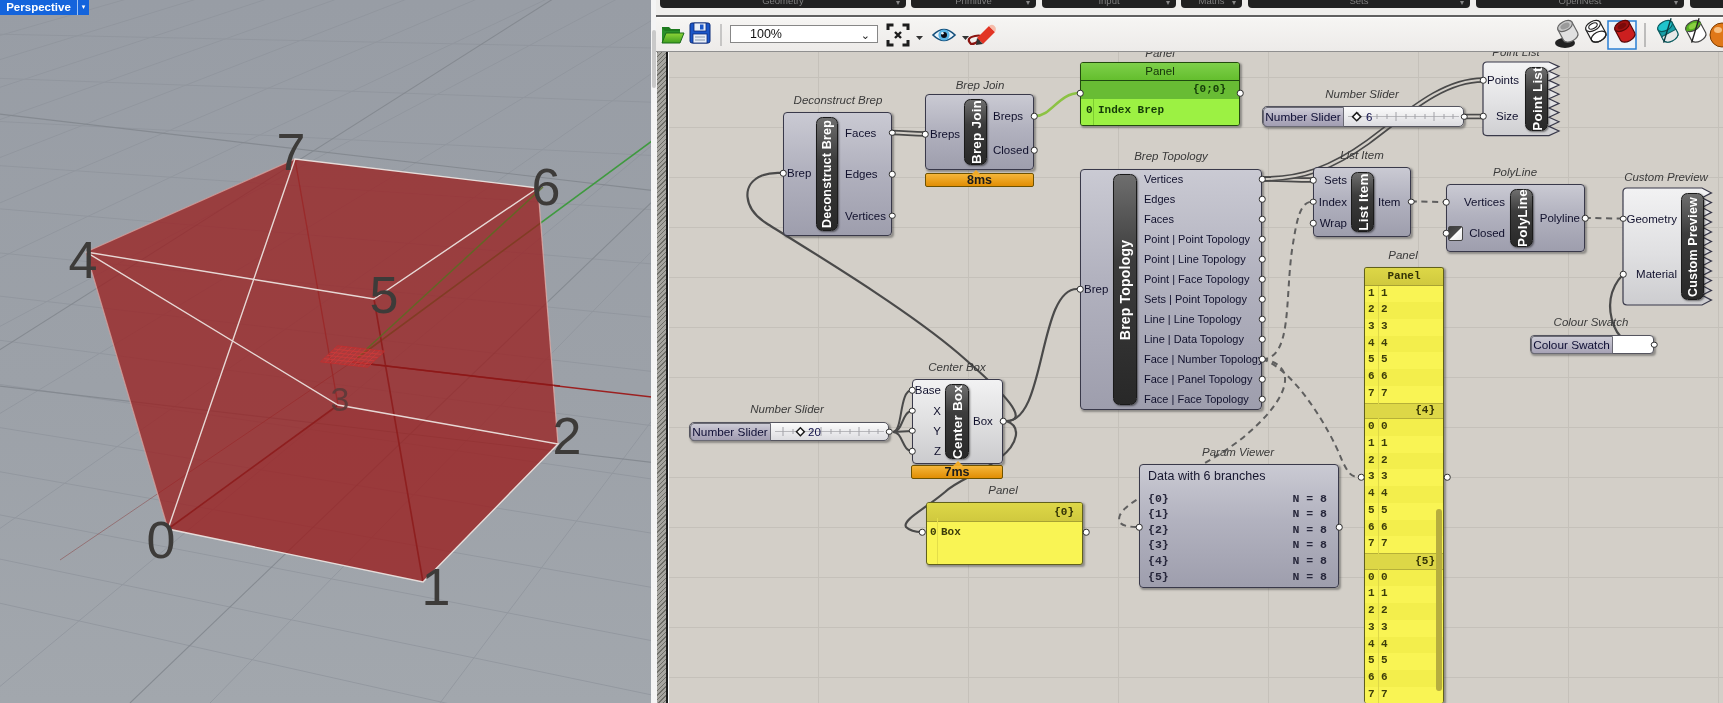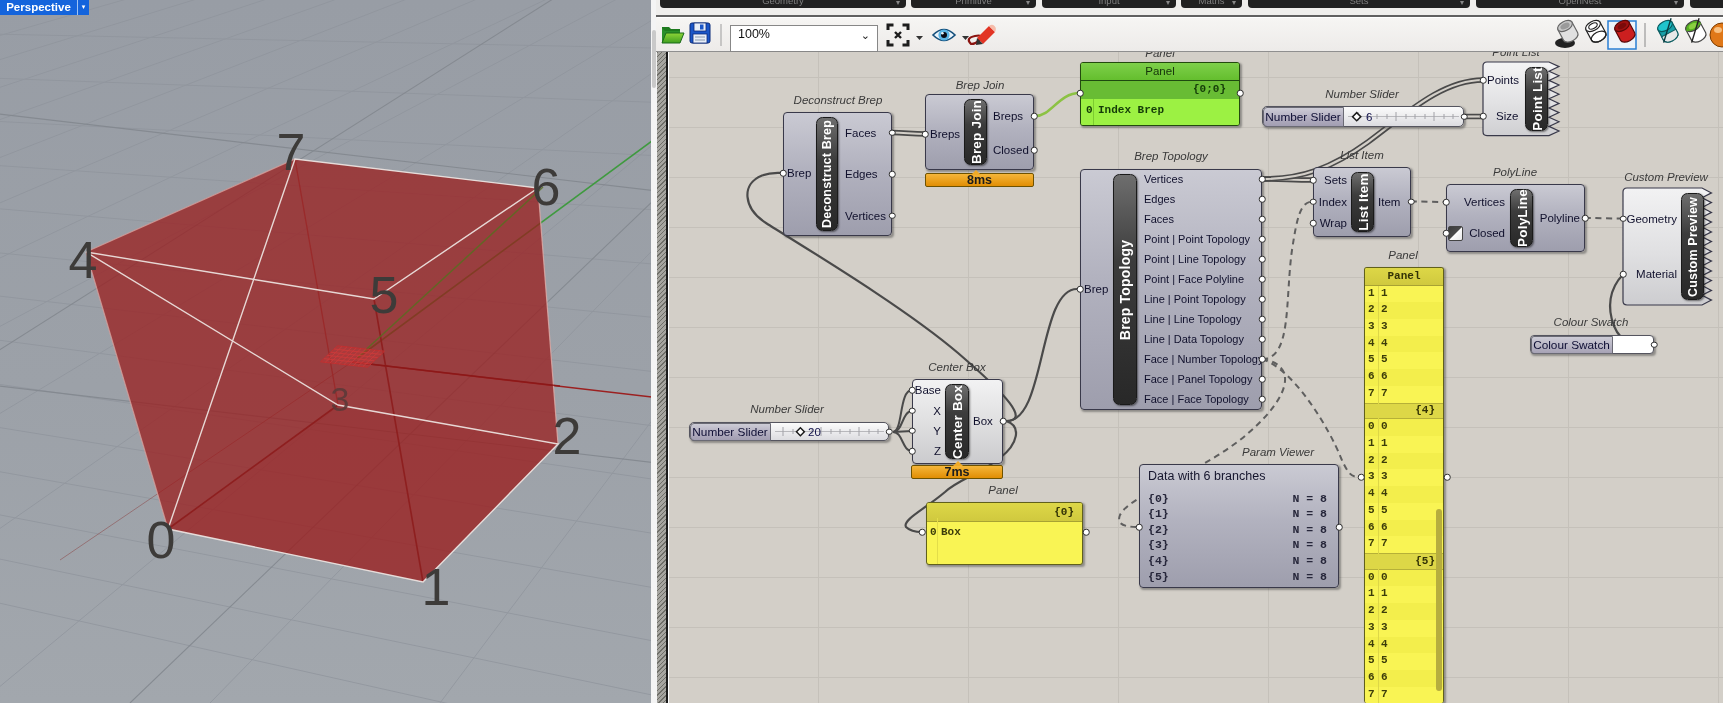--- a/index.html
+++ b/index.html
@@ -5,21 +5,21 @@
 #root{position:relative;width:1723px;height:703px;overflow:hidden;font-family:"Liberation Sans",sans-serif;}
 #root *{box-sizing:border-box;}
 .abs{position:absolute;}
 
 #vplabel{position:absolute;left:0;top:0;width:77px;height:15px;background:#1464dc;color:#fff;font:bold 11.5px "Liberation Sans",sans-serif;line-height:14px;text-align:center;z-index:5;}
 #vplabel2{position:absolute;left:77px;top:0;width:12px;height:15px;background:#1464dc;border-left:1px solid #a0c4f4;color:#fff;font-size:7px;line-height:14px;text-align:center;z-index:5;}
 
 .tab{position:absolute;top:-7px;height:15px;background:#212121;border-radius:4px;color:#7f7f7f;font-size:9.5px;text-align:center;overflow:hidden;z-index:1;}
 #ghtop{position:absolute;left:656px;top:0;width:1067px;height:17px;z-index:5;background:#efeeec;border-bottom:2px solid #606060;}
 #toolbar{position:absolute;left:656px;top:18px;z-index:5;width:1067px;height:34px;background:linear-gradient(#f6f5f3,#edebe9);border-bottom:1px solid #8f8f8f;}
-#combo{position:absolute;left:74px;top:7px;width:148px;height:27px;background:#fff;border:1px solid #878787;font-size:12.5px;color:#111;line-height:17px;padding-left:7px;}
+#combo{position:absolute;left:74px;top:7px;width:148px;height:18px;background:#fff;border:1px solid #878787;font-size:12.5px;color:#111;line-height:17px;padding-left:19px;}
 
 #canvas{position:absolute;left:669px;top:52px;width:1054px;height:651px;background:#d3cfc8;}
 #hatch{position:absolute;left:657px;top:52px;width:11px;height:651px;background:repeating-linear-gradient(135deg,#6e6e68 0 1px,#a6a5a0 1px 3.2px);border-right:2px solid #1b1b1b;z-index:3;}
 #rwedge{position:absolute;left:651px;top:0;width:6px;height:703px;background:#f4f4f4;}
 #wires{position:absolute;left:0;top:0;z-index:1;}
 #comps{position:absolute;left:0;top:0;width:1723px;height:703px;z-index:2;}
 
 .comp{position:absolute;border:1px solid #39394a;border-radius:4px;background:linear-gradient(#cacad3 0%,#b2b2bf 45%,#9e9ead 100%);box-shadow:1.5px 1.5px 2px rgba(60,60,60,.45);}
 .wcomp{position:absolute;border:1px solid #39394a;border-radius:4px;background:linear-gradient(#f2f2f3 0%,#dededf 55%,#cbcbce 100%);box-shadow:1.5px 1.5px 2px rgba(60,60,60,.45);}
 .capsule{position:absolute;background:linear-gradient(#6e6e6e 0%,#3c3c3c 38%,#282828 100%);border:1.5px solid #1a1a1a;border-radius:6.5px;box-shadow:1px 1px 2px rgba(0,0,0,.5);z-index:2;}
@@ -371,23 +371,23 @@
 <div class="plabel" style="left:1144px;top:179px;font-size:11px;">Vertices</div>
 <div class="port" style="left:1262px;top:179px;"></div>
 <div class="plabel" style="left:1144px;top:199px;font-size:11px;">Edges</div>
 <div class="port" style="left:1262px;top:199px;"></div>
 <div class="plabel" style="left:1144px;top:219px;font-size:11px;">Faces</div>
 <div class="port" style="left:1262px;top:219px;"></div>
 <div class="plabel" style="left:1144px;top:239px;font-size:11px;">Point | Point Topology</div>
 <div class="port" style="left:1262px;top:239px;"></div>
 <div class="plabel" style="left:1144px;top:259px;font-size:11px;">Point | Line Topology</div>
 <div class="port" style="left:1262px;top:259px;"></div>
-<div class="plabel" style="left:1144px;top:279px;font-size:11px;">Point | Face Polyline</div>
+<div class="plabel" style="left:1144px;top:279px;font-size:11px;">Point | Face Topology</div>
 <div class="port" style="left:1262px;top:279px;"></div>
-<div class="plabel" style="left:1144px;top:299px;font-size:11px;">Line | Point Topology</div>
+<div class="plabel" style="left:1144px;top:299px;font-size:11px;">Sets | Point Topology</div>
 <div class="port" style="left:1262px;top:299px;"></div>
 <div class="plabel" style="left:1144px;top:319px;font-size:11px;">Line | Line Topology</div>
 <div class="port" style="left:1262px;top:319px;"></div>
 <div class="plabel" style="left:1144px;top:339px;font-size:11px;">Line | Data Topology</div>
 <div class="port" style="left:1262px;top:339px;"></div>
 <div class="plabel" style="left:1144px;top:359px;font-size:11px;">Face | Number Topology</div>
 <div class="port" style="left:1262px;top:359px;"></div>
 <div class="plabel" style="left:1144px;top:379px;font-size:11px;">Face | Panel Topology</div>
 <div class="port" style="left:1262px;top:379px;"></div>
 <div class="plabel" style="left:1144px;top:399px;font-size:11px;">Face | Face Topology</div>
@@ -483,21 +483,21 @@
 <div class="ypanel" style="left:926px;top:502px;width:157px;height:63px;">
 <div style="height:19px;background:linear-gradient(#ddd747,#d0c93e);border-bottom:1px solid #a8a233;color:#333306;font:bold 11px 'Liberation Mono',monospace;text-align:right;padding:2.5px 8px 0 0;">{0}</div>
 <div style="position:relative;height:44px;font:bold 11px 'Liberation Mono',monospace;color:#3c3c0a;padding-top:4px;">
 <span style="position:absolute;left:3px;">0</span>
           <span style="position:absolute;left:9.5px;top:-4px;bottom:0;width:1px;background:#e3dd4a;"></span>
           <span style="position:absolute;left:14px;">Box</span>
         </div>
 </div>
 <div class="port" style="left:922px;top:532px;"></div>
 <div class="port" style="left:1086px;top:532px;"></div>
-<div class="lbl" style="left:1238px;top:446px;margin-left:40px;">Param Viewer</div>
+<div class="lbl" style="left:1238px;top:446px;">Param Viewer</div>
 <div class="comp" style="left:1139px;top:464px;width:200px;height:124px;"></div>
 <div style="position:absolute;left:1148px;top:469px;font-size:12.5px;color:#16162e;z-index:3;">Data with 6 branches</div>
 <div style="position:absolute;left:1148px;top:497.5px;transform:translateY(-50%);font:bold 11.5px 'Liberation Mono',monospace;color:#26263a;z-index:3;">{0}</div>
       <div style="position:absolute;right:396px;top:497.5px;transform:translateY(-50%);font:bold 11.5px 'Liberation Mono',monospace;color:#26263a;z-index:3;">N = 8</div>
       <div style="position:absolute;left:1148px;top:513.1px;transform:translateY(-50%);font:bold 11.5px 'Liberation Mono',monospace;color:#26263a;z-index:3;">{1}</div>
       <div style="position:absolute;right:396px;top:513.1px;transform:translateY(-50%);font:bold 11.5px 'Liberation Mono',monospace;color:#26263a;z-index:3;">N = 8</div>
       <div style="position:absolute;left:1148px;top:528.7px;transform:translateY(-50%);font:bold 11.5px 'Liberation Mono',monospace;color:#26263a;z-index:3;">{2}</div>
       <div style="position:absolute;right:396px;top:528.7px;transform:translateY(-50%);font:bold 11.5px 'Liberation Mono',monospace;color:#26263a;z-index:3;">N = 8</div>
       <div style="position:absolute;left:1148px;top:544.3px;transform:translateY(-50%);font:bold 11.5px 'Liberation Mono',monospace;color:#26263a;z-index:3;">{3}</div>
       <div style="position:absolute;right:396px;top:544.3px;transform:translateY(-50%);font:bold 11.5px 'Liberation Mono',monospace;color:#26263a;z-index:3;">N = 8</div>

